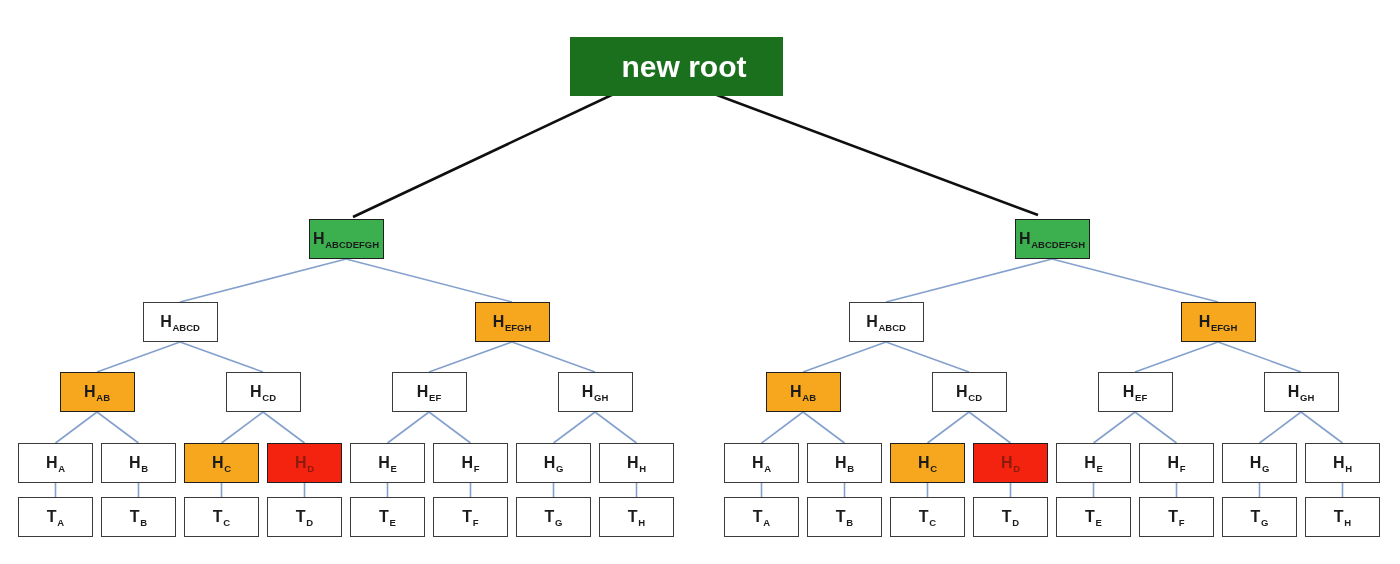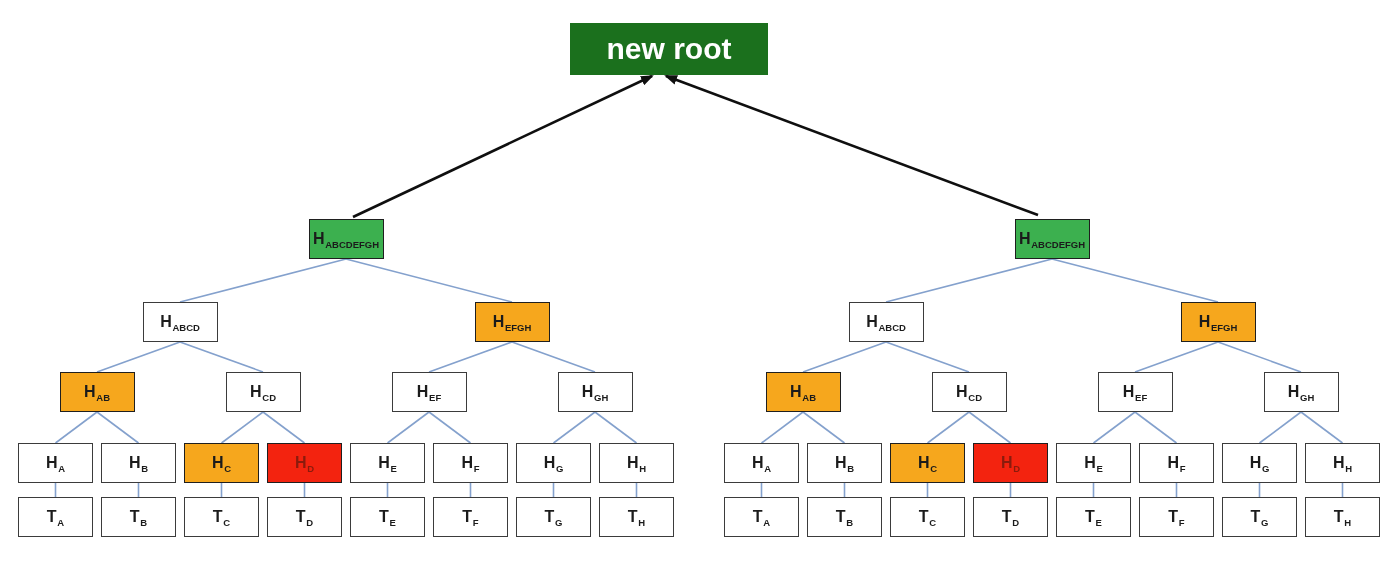--- a/index.html
+++ b/index.html
@@ -21,25 +21,25 @@
     font-size:16px;font-weight:600;color:var(--text,#1b1b1b);
     letter-spacing:0.2px;
   }
   .node .s{font-size:9.5px;position:relative;top:5px;margin-left:0.5px;letter-spacing:0;}
   .fill-green{background:var(--green);border-color:#1f1f1f;}
   .fill-orange{background:var(--orange);border-color:#1f1f1f;}
   .fill-red{background:var(--red);border-color:#1f1f1f;color:var(--red-text);}
   .fill-white{background:#ffffff;}
   #new-root{
     position:absolute;z-index:2;
-    left:570px;top:23px;width:198px;height:52px;
+    left:570px;top:37px;width:198px;height:59px;
     background:var(--new-root-bg);
     color:var(--new-root-text);
     display:flex;align-items:center;justify-content:center;
-    font-size:30px;font-weight:700;
+    font-size:30px;font-weight:700;padding-left:15px;
   }
   .edge{stroke:var(--connector);stroke-width:1.6;fill:none;}
   .arrow{stroke:var(--arrow);stroke-width:2.6;fill:none;}
 </style>
 </head>
 <body>
 
 <div id="canvas">
   <svg id="edges" xmlns="http://www.w3.org/2000/svg">
     <defs>

